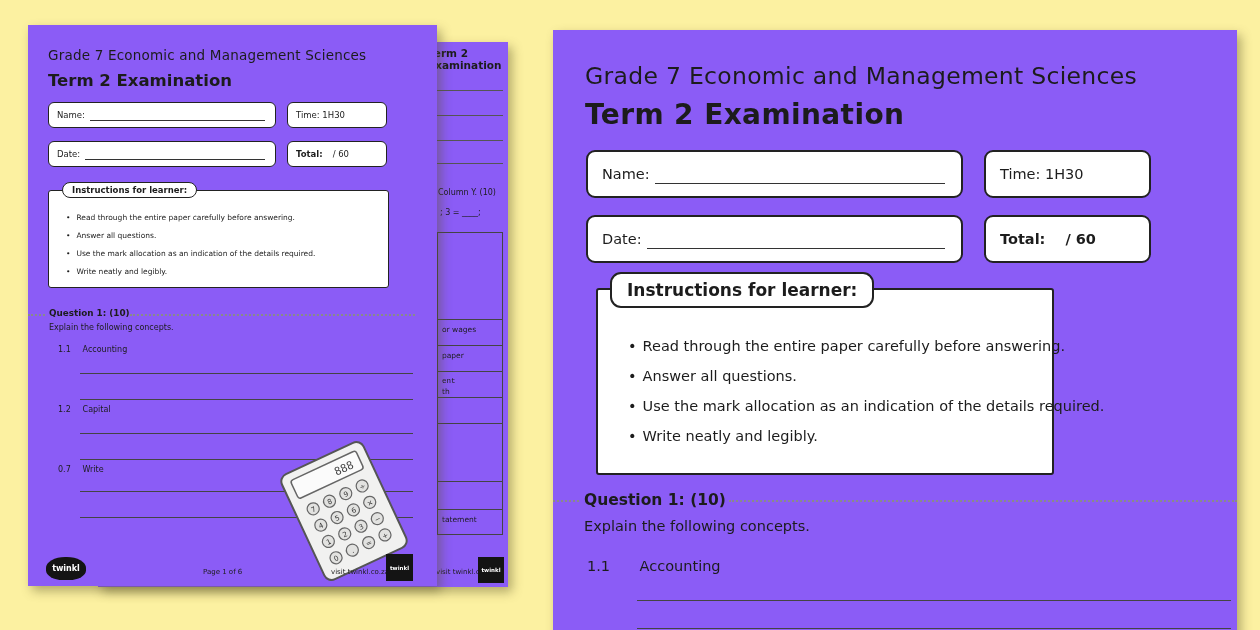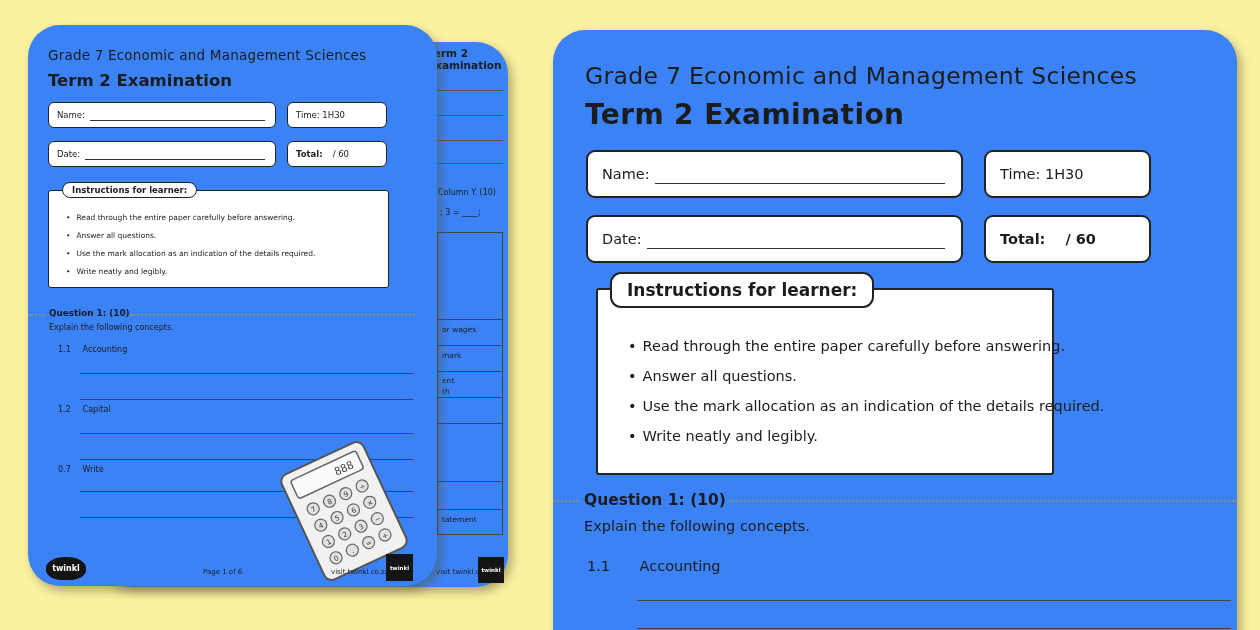--- a/index.html
+++ b/index.html
@@ -3,21 +3,21 @@
 <meta charset="utf-8">
 <style>
   * { margin:0; padding:0; box-sizing:border-box; }
   html,body { width:1260px; height:630px; overflow:hidden; }
   body {
     background:#fcf1a1;
     font-family:"DejaVu Sans", sans-serif;
     color:#1c1c1c;
     position:relative;
   }
-  .page { position:absolute; background:#3b82f6; box-shadow:4px 5px 10px rgba(90,85,40,.45);border-radius:32px; }
+  .page { position:absolute; background:#8b5cf6; box-shadow:4px 5px 10px rgba(90,85,40,.45); }
   .abs { position:absolute; }
 
   
   .bp-title { font-weight:bold; font-size:10.5px; }
   .bp-line { position:absolute; border-bottom:1px solid #555; height:0; }
   .bp-text { position:absolute; font-size:8px; white-space:nowrap; }
   .bp-table { position:absolute; border:1.2px solid #444; }
   .bp-row-line { position:absolute; left:0; right:0; border-top:1px solid #444; height:0; }
   .bp-vline { position:absolute; top:0; bottom:0; border-left:1px solid #444; width:0; }
   .bp-frag { position:absolute; font-size:7.5px; white-space:nowrap; }
@@ -89,21 +89,21 @@
   <div class="bp-table" style="left:150px; top:190px; width:255px; height:303px;">
     <div class="bp-vline" style="left:188px;"></div>
     <div class="bp-row-line" style="top:86px;"></div>
     <div class="bp-row-line" style="top:112px;"></div>
     <div class="bp-row-line" style="top:138px;"></div>
     <div class="bp-row-line" style="top:164px;"></div>
     <div class="bp-row-line" style="top:190px;"></div>
     <div class="bp-row-line" style="top:248px;"></div>
     <div class="bp-row-line" style="top:276px;"></div>
     <div class="bp-frag" style="left:193px; top:92px;">or wages</div>
-    <div class="bp-frag" style="left:193px; top:118px;">mark</div>
+    <div class="bp-frag" style="left:193px; top:118px;">paper</div>
     <div class="bp-frag" style="left:193px; top:144px;font-family:Liberation Mono, monospace;">ent</div>
     <div class="bp-frag" style="left:193px; top:154px;">th</div>
     <div class="bp-frag" style="left:193px; top:282px;">tatement</div>
   </div>
 
   <div class="foot-text" style="left:338px; top:526px;">visit twinkl.co.za</div>
   <div class="sq-logo" style="left:380px; top:515px; width:26px; height:26px; font-size:5.5px;">twinkl</div>
 </div>
 
 <div class="page" style="left:28px; top:25px; width:409px; height:561px; z-index:2;">

